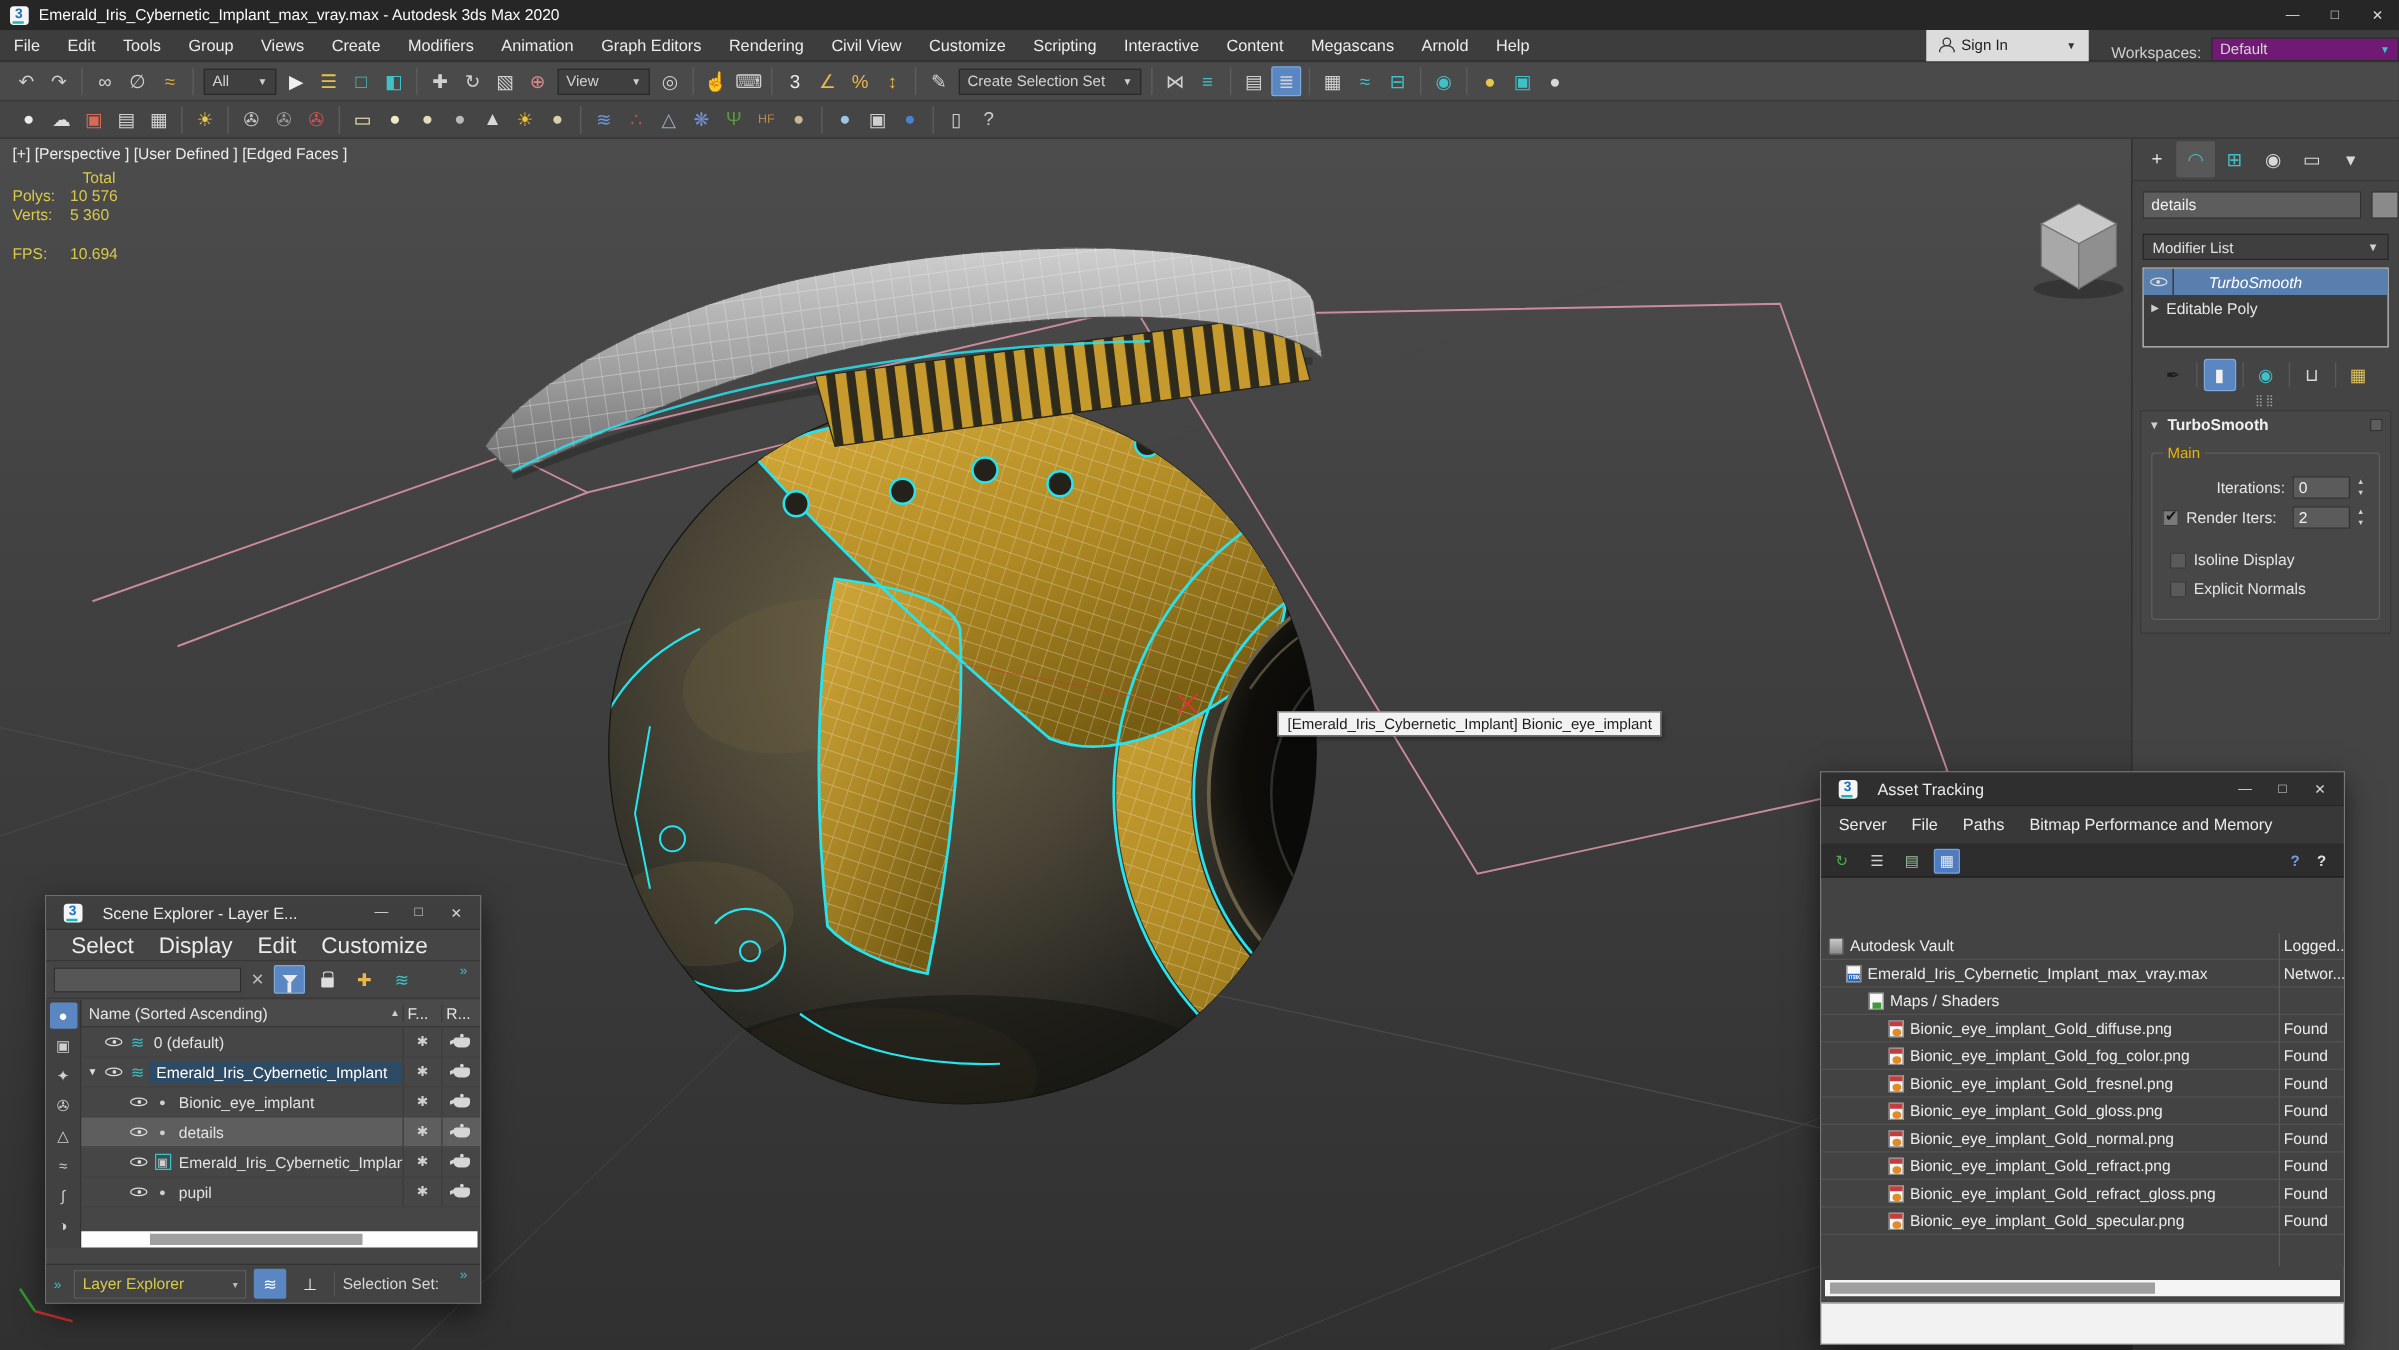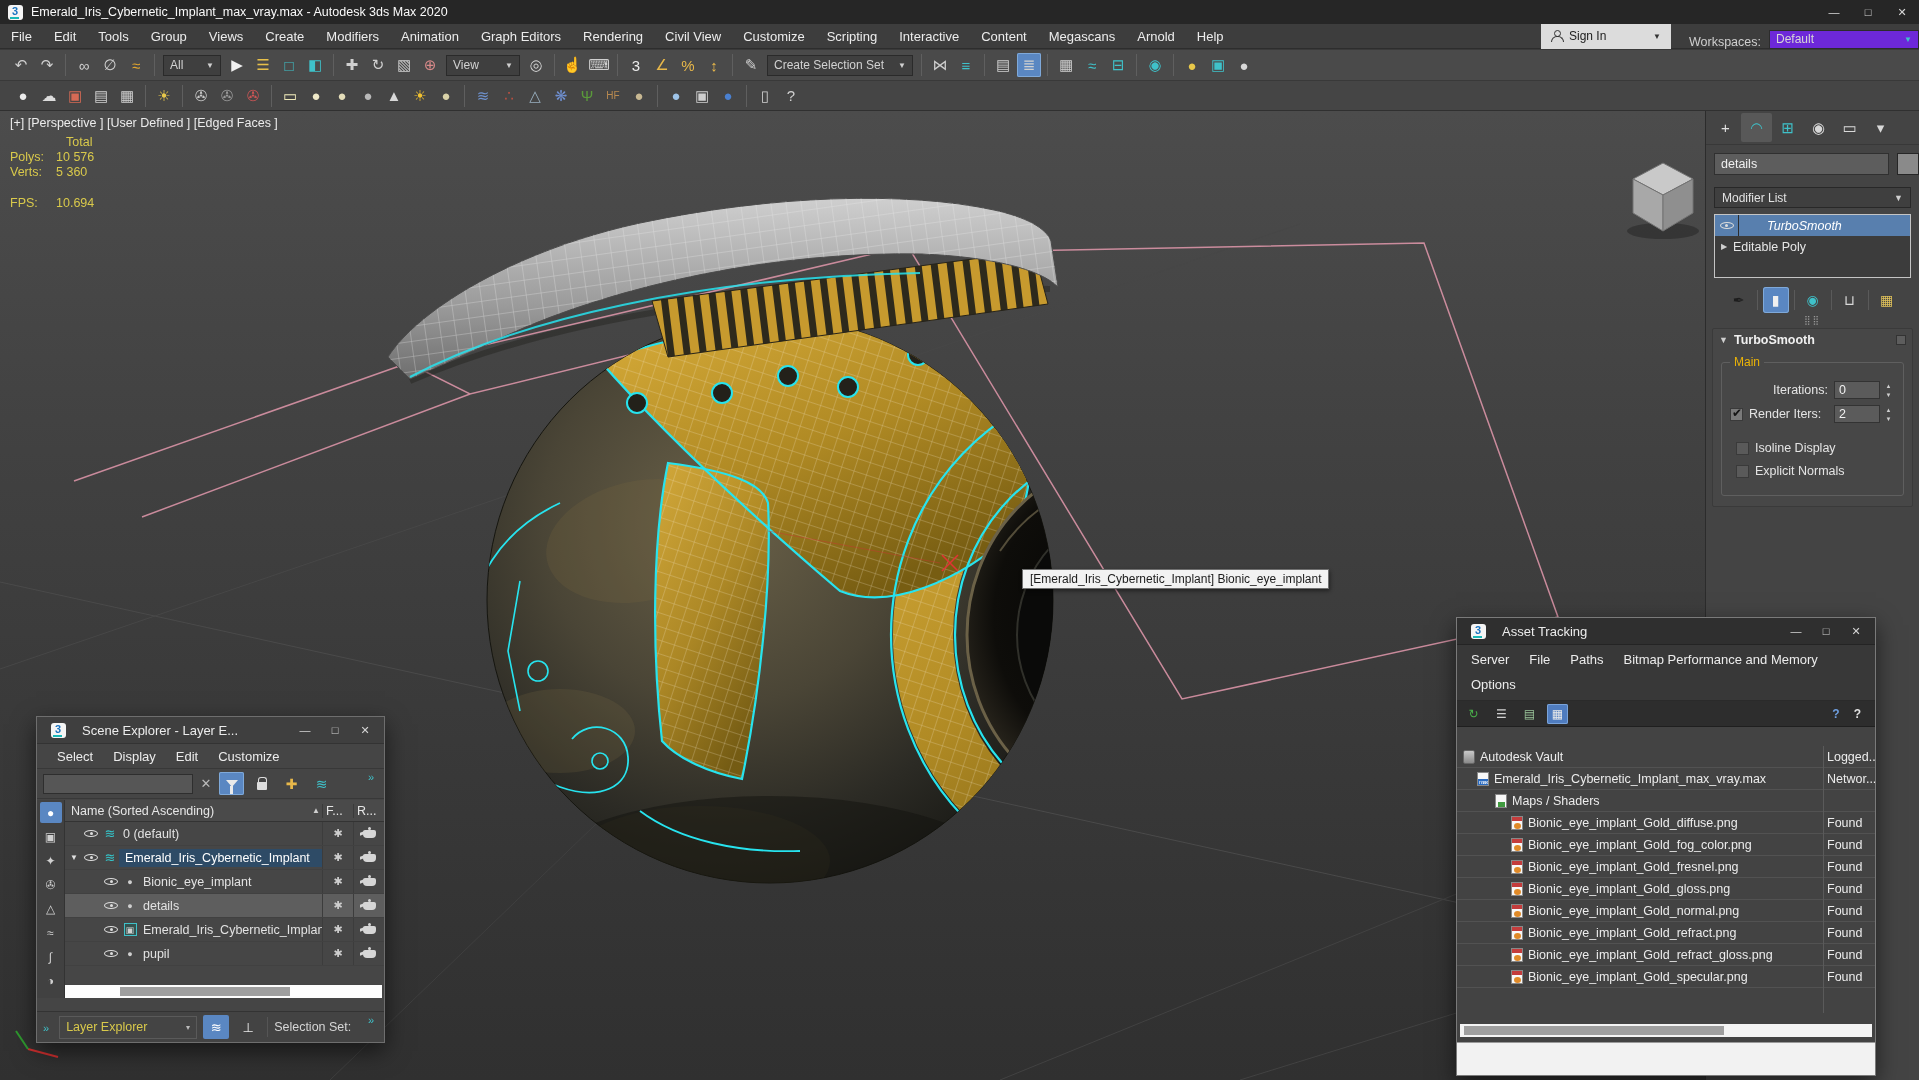--- a/index.html
+++ b/index.html
@@ -18,21 +18,21 @@
   
   .menubar{position:absolute;left:0;top:24px;right:0;height:25px;background:#3d3d3d;display:flex;align-items:center;border-bottom:1px solid #2d2d2d}
   .menu-item{padding:0 11px;height:25px;display:flex;align-items:center;color:#ececec;font-size:13px}
   .menubar-right{margin-left:auto;display:flex;align-items:flex-end;height:25px}
   .signin{height:25px;background:#dcdcdc;color:#222;display:flex;align-items:center;padding:0 10px;gap:7px;min-width:130px}
   .person{width:11px;height:12px;position:relative;flex:none}
   .person::before{content:"";position:absolute;left:3px;top:0;width:5px;height:5px;border:1.4px solid #333;border-radius:50%}
   .person::after{content:"";position:absolute;left:0;bottom:0;width:11px;height:5px;border:1.4px solid #333;border-bottom:none;border-radius:6px 6px 0 0}
   .signin .arr{margin-left:auto;font-size:8px;color:#333}
   .ws-label{color:#cfcfcf;margin:0 8px 0 18px;font-size:12.5px}
-  .ws-select{width:150px;height:19px;background:#6d28d9;border:1px solid #2c2c2c;display:flex;align-items:center;padding:0 6px;color:#d6d6d6}
+  .ws-select{width:150px;height:19px;background:#701a75;border:1px solid #2c2c2c;display:flex;align-items:center;padding:0 6px;color:#d6d6d6}
   .ws-select .arr{margin-left:auto;font-size:8px;color:#3fc1c9}
 
   
   .toolbar1{position:absolute;left:0;top:50px;right:0;height:31px;background:#4a4a4a;display:flex;align-items:center;padding-left:8px;border-bottom:1px solid #393939;overflow:hidden}
   .toolbar2{position:absolute;left:0;top:81px;right:0;height:30px;background:#454545;display:flex;align-items:center;padding-left:10px;border-bottom:1px solid #303030;overflow:hidden}
   .tb-icon{width:24px;height:24px;display:flex;align-items:center;justify-content:center;font-size:15px;color:#d0d0d0;margin:0 1px;flex:none;border-radius:2px}
   .tb-icon.active{background:#5a87c2;box-shadow:inset 0 0 0 1px #7fa9d9}
   .tb-sep{width:1px;height:22px;background:#5f5f5f;margin:0 5px;flex:none}
   .tb-select{height:21px;background:#3f3f3f;border:1px solid #2a2a2a;display:flex;align-items:center;padding:0 6px;margin:0 3px;color:#d2d2d2;flex:none}
   .tb-select-txt{font-size:12px;white-space:nowrap}
@@ -92,21 +92,21 @@
   
   .fwin{position:absolute;background:#444;border:1px solid #6e6e6e;box-shadow:0 8px 22px rgba(0,0,0,.55)}
   .fwin-tb{height:27px;display:flex;align-items:center;color:#ececec;font-size:13px;gap:8px;padding:0 6px}
   .fwin-btns{margin-left:auto;display:flex;gap:4px}
   .fwin-btn{width:26px;height:20px;display:flex;align-items:center;justify-content:center;color:#d5d5d5;font-size:11px}
 
   
   .sewin{left:36px;top:716px;width:349px;height:327px;background:#454545}
   .sewin .fwin-tb{background:#3f3f3f;border-bottom:1px solid #333}
   .se-menu{height:25px;display:flex;align-items:center;padding-left:10px;border-bottom:1px solid #383838}
-  .se-menu .menu-item{padding:0 10px;font-size:13px}
+  .se-menu .menu-item{padding:0 10px;font-size:18px}
   .se-search{height:30px;display:flex;align-items:center;padding:0 6px;gap:5px;border-bottom:1px solid #383838}
   .se-input{width:150px;height:20px;background:#565656;border:1px solid #2e2e2e;outline:none;color:#eee;padding:0 4px}
   .se-x{color:#b9b9b9;font-size:13px;width:16px;text-align:center}
   .se-tbtn{width:25px;height:23px;display:flex;align-items:center;justify-content:center;border-radius:2px}
   .se-tbtn.active{background:#5a87c2;box-shadow:inset 0 0 0 1px #7fa9d9}
   .funnel{width:0;height:0;border-left:6px solid transparent;border-right:6px solid transparent;border-top:7px solid #eaeaea;position:relative}
   .funnel::after{content:"";position:absolute;left:-1.5px;top:-1px;width:3px;height:8px;background:#eaeaea}
   .lock{width:10px;height:8px;background:#ddd;border-radius:1px;position:relative;margin-top:5px}
   .lock::before{content:"";position:absolute;top:-5px;left:1.5px;width:7px;height:5px;border:1.5px solid #ddd;border-bottom:none;border-radius:3px 3px 0 0}
   .se-chev{color:#3fc1c9;font-size:11px;margin-left:auto;align-self:flex-start;padding:2px 4px 0 0}
@@ -681,23 +681,20 @@
         <span class="fwin-btn">✕</span>
       </span>
     </div>
     <div class="at-menu">
       <div class="at-menurow" id="at-menu1">
           <span class="menu-item">Server</span>
           <span class="menu-item">File</span>
           <span class="menu-item">Paths</span>
           <span class="menu-item">Bitmap Performance and Memory</span>
         </div>
-      <div class="at-menurow" id="at-menu2">
-          <span class="menu-item">Options</span>
-        </div>
     </div>
     <div class="at-toolbar" id="at-toolbar">
         <span class="at-tbtn" style="color: rgb(74, 176, 74);">↻</span>
         <span class="at-tbtn" style="color: rgb(207, 207, 207);">☰</span>
         <span class="at-tbtn" style="color: rgb(154, 196, 154);">▤</span>
         <span class="at-tbtn active" style="color: rgb(234, 234, 234);">▦</span>
         <span class="at-help">
           <span style="color: rgb(111, 159, 224); font-weight: bold;">?</span>
           <span style="color: rgb(224, 224, 224); font-weight: bold;">?</span>
         </span>

